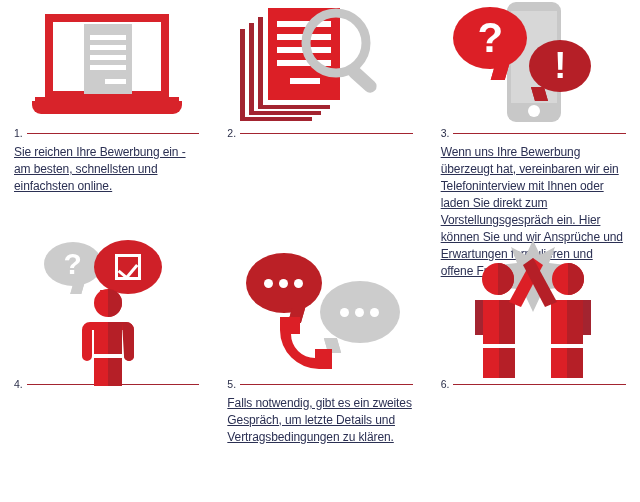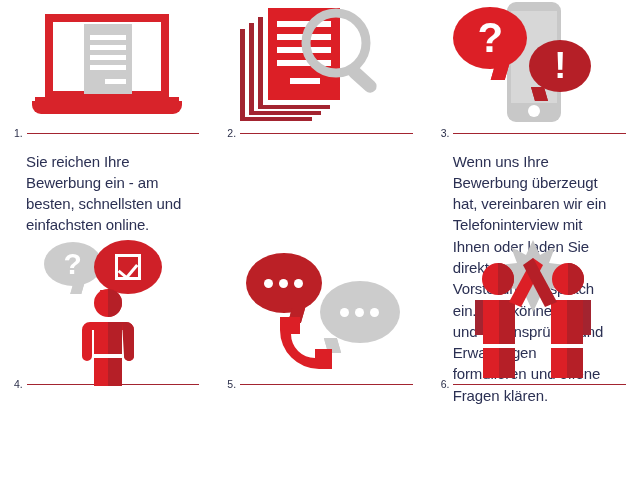--- a/index.html
+++ b/index.html
@@ -48,24 +48,25 @@
     line-height: 1;
     white-space: nowrap;
   }
   .rule {
     flex: 1 1 auto;
     height: 1.4px;
     background: #a32430;
   }
   .step-desc {
     color: #2b3053;
-    font-size: 15px;
+    font-size: 12px;
     line-height: 1.42;
     letter-spacing: -0.1px;
-    margin: 12px;
+    margin: 0;
+    text-decoration: underline;
   }
 
   
   .laptop { position: relative; width: 150px; height: 108px; }
   .laptop-screen {
     position: absolute; left: 13px; top: 4px;
     width: 124px; height: 85px;
     border: 8px solid #d8232a;
     box-sizing: border-box;
     background: #fff;
@@ -373,20 +374,21 @@
         <svg class="handset" width="66" height="66" viewBox="0 0 66 66">
           <path d="M8 4 h20 v17 h-9 a24 24 0 0 0 24 24 v-9 h17 v20 h-13 A39 39 0 0 1 8 17 z" fill="#dc1f26"></path>
         </svg>
       </div>
     </div>
     <div class="text-area">
       <div class="rule-row">
         <span class="step-num">5.</span>
         <span class="rule"></span>
       </div>
+      <p class="step-desc">Falls notwendig, gibt es ein zweites Gespräch, um letzte Details und Vertragsbedingungen zu klären.</p>
     </div>
   </div>
 
   <div class="cell">
     <div class="icon-area">
       <div class="p6">
         <svg width="160" height="142" viewBox="0 0 160 142">
 
           <path d="M80 0 l7 15 15 -8 -6 16 17 2 -13 11 13 11 -17 2 6 16 -15 -8 -7 15 -7 -15 -15 8 6 -16 -17 -2 13 -11 -13 -11 17 -2 -6 -16 15 8 z" fill="#c6c6c6"></path>
 

